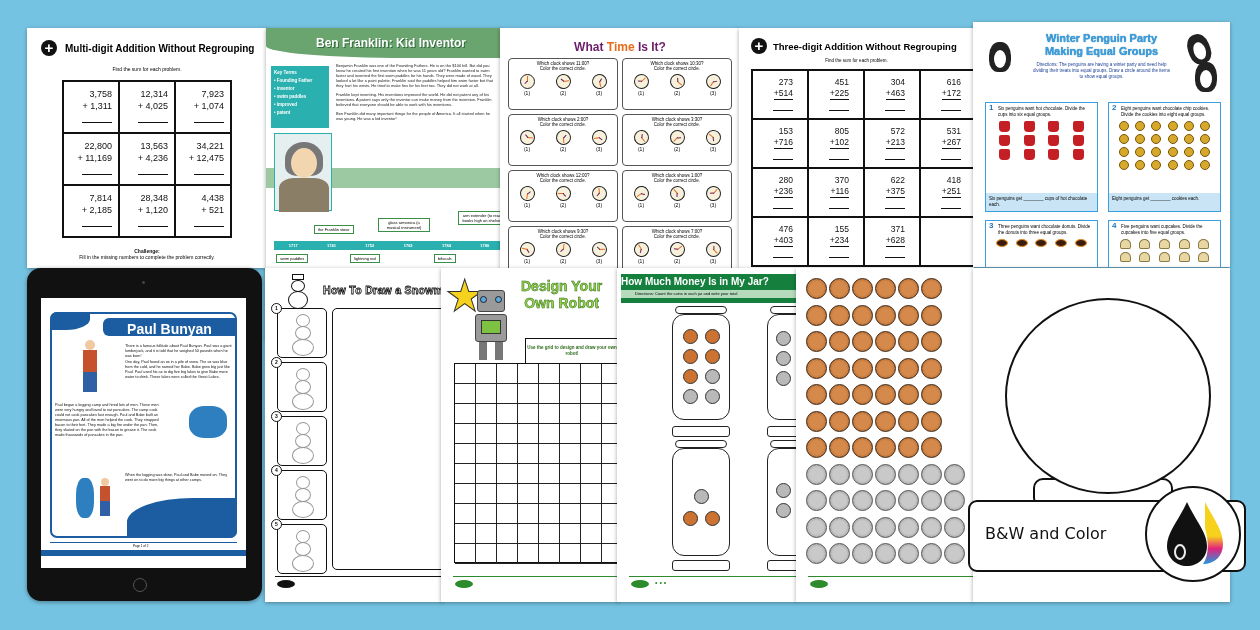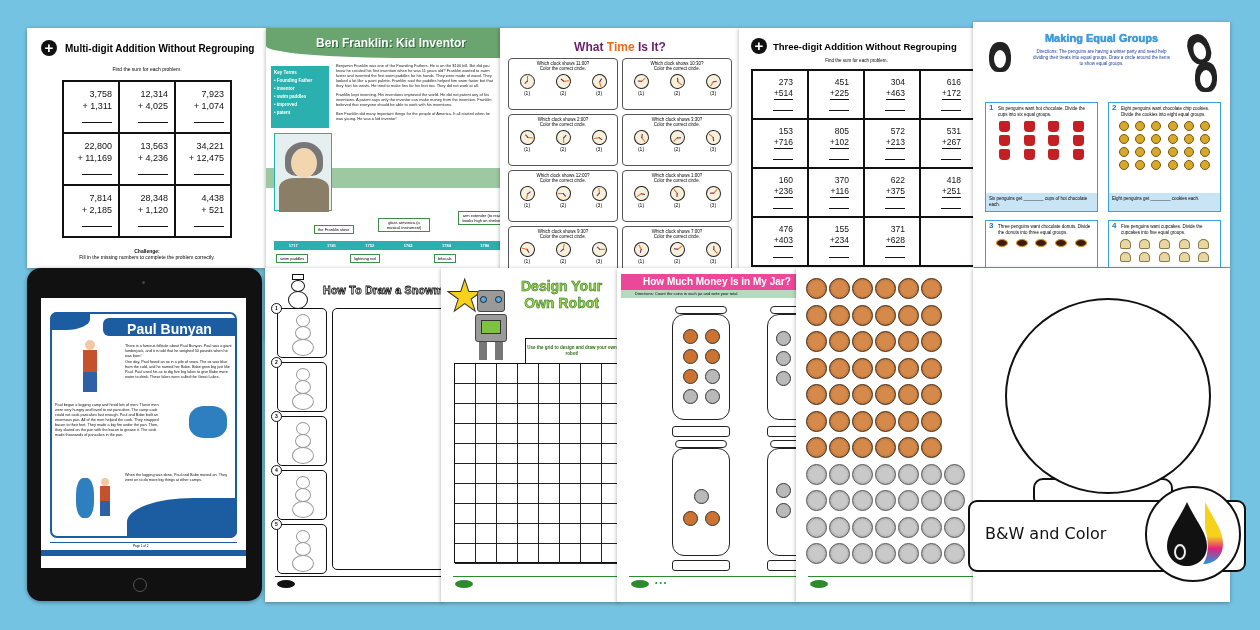--- a/index.html
+++ b/index.html
@@ -110,21 +110,21 @@
   #s7 .ttl { position: absolute; left: 80px; top: 10px; font-size: 14px; font-weight: bold; color: #98d44a; -webkit-text-stroke: 0.5px #2d6b1a; line-height: 17px; text-align: center; white-space: nowrap; }
   #s7 .star { position: absolute; left: 4px; top: 6px; font-size: 44px; color: #f6d21c; line-height: 44px; -webkit-text-stroke: 1px #333; }
   #s7 .robot { position: absolute; left: 30px; top: 22px; width: 40px; height: 72px; }
   #s7 .instr { position: absolute; left: 84px; top: 70px; width: 94px; height: 26px; border: 1px solid #111; border-bottom: none; font-size: 4.5px; color: #2d6b1a; text-align: center; padding-top: 6px; line-height: 6px; font-weight: bold; }
   #s7 .grid { position: absolute; left: 13px; top: 95px; width: 170px; height: 200px; display: grid; grid-template-columns: repeat(8, 21px); grid-template-rows: repeat(10, 20px); border: 1.2px solid #111; }
   #s7 .grid div { border-right: 0.8px solid #222; border-bottom: 0.8px solid #222; }
   #s7 .foot { position: absolute; left: 12px; top: 308px; width: 170px; height: 1px; background: #2d8a2d; }
 
   
   #s8 { left: 617px; top: 268px; width: 180px; height: 334px; }
-  #s8 .bar { position: absolute; left: 4px; top: 6px; width: 185px; height: 16px; background: #ec4899; color: #fff; font-weight: bold; font-size: 10px; line-height: 16px; padding-left: 22px; white-space: nowrap; }
+  #s8 .bar { position: absolute; left: 4px; top: 6px; width: 185px; height: 29px; background: #15803d; color: #fff; font-weight: bold; font-size: 10px; line-height: 16px; padding-left: 0; white-space: nowrap; }
   #s8 .dirbar { position: absolute; left: 4px; top: 22px; width: 185px; height: 8px; background: #b5dbbc; font-size: 4px; line-height: 8px; padding-left: 14px; white-space: nowrap; }
   .jar { position: absolute; border: 1.2px solid #222; border-radius: 12px; background: #fff; }
   .jar-lid { position: absolute; border: 1.2px solid #222; border-radius: 4px; height: 8px; }
   .jar-label { position: absolute; border: 1.2px solid #222; border-radius: 3px; height: 11px; }
   .coin { position: absolute; width: 15px; height: 15px; border-radius: 50%; border: 1px solid #333; }
   .coin.penny { background: #cd7332; }
   .coin.nickel { background: #b9b9b9; }
   #s8 .foot { position: absolute; left: 12px; top: 308px; width: 170px; height: 1px; background: #2d8a2d; }
 
   
@@ -442,21 +442,21 @@
         <div>572</div>
         <div><span class="b">+213</span></div>
         <div class="ans"></div>
       </div>
       <div class="cell">
         <div>531</div>
         <div><span class="b">+267</span></div>
         <div class="ans"></div>
       </div>
       <div class="cell">
-        <div>160</div>
+        <div>280</div>
         <div><span class="b">+236</span></div>
         <div class="ans"></div>
       </div>
       <div class="cell">
         <div>370</div>
         <div><span class="b">+116</span></div>
         <div class="ans"></div>
       </div>
       <div class="cell">
         <div>622</div>
@@ -485,20 +485,21 @@
       </div>
       <div class="cell"></div>
     </div>
 </div>
 
 <div class="sheet" id="s5">
   <div class="peng" style="left:16px;top:20px;"></div>
   <div class="peng" style="left:215px;top:12px;transform:rotate(-20deg);"></div>
   <div class="peng" style="left:222px;top:40px;"></div>
   <div class="ttl">
+    <div>Winter Penguin Party</div>
     <div>Making Equal Groups</div>
   </div>
   <div class="dir" style="padding:0 60px;">Directions: The penguins are having a winter party and need help dividing their treats into equal groups. Draw a circle around the items to show equal groups.</div>
   <div class="pgrid" id="pg-grid">
       <div class="pbox">
         <div class="q"><b>1</b><span>Six penguins want hot chocolate. Divide the cups into six equal groups.</span></div>
       <div class="items" style="grid-template-columns:repeat(4,1fr)">
           <div class="mug"></div>
           <div class="mug"></div>
           <div class="mug"></div>

